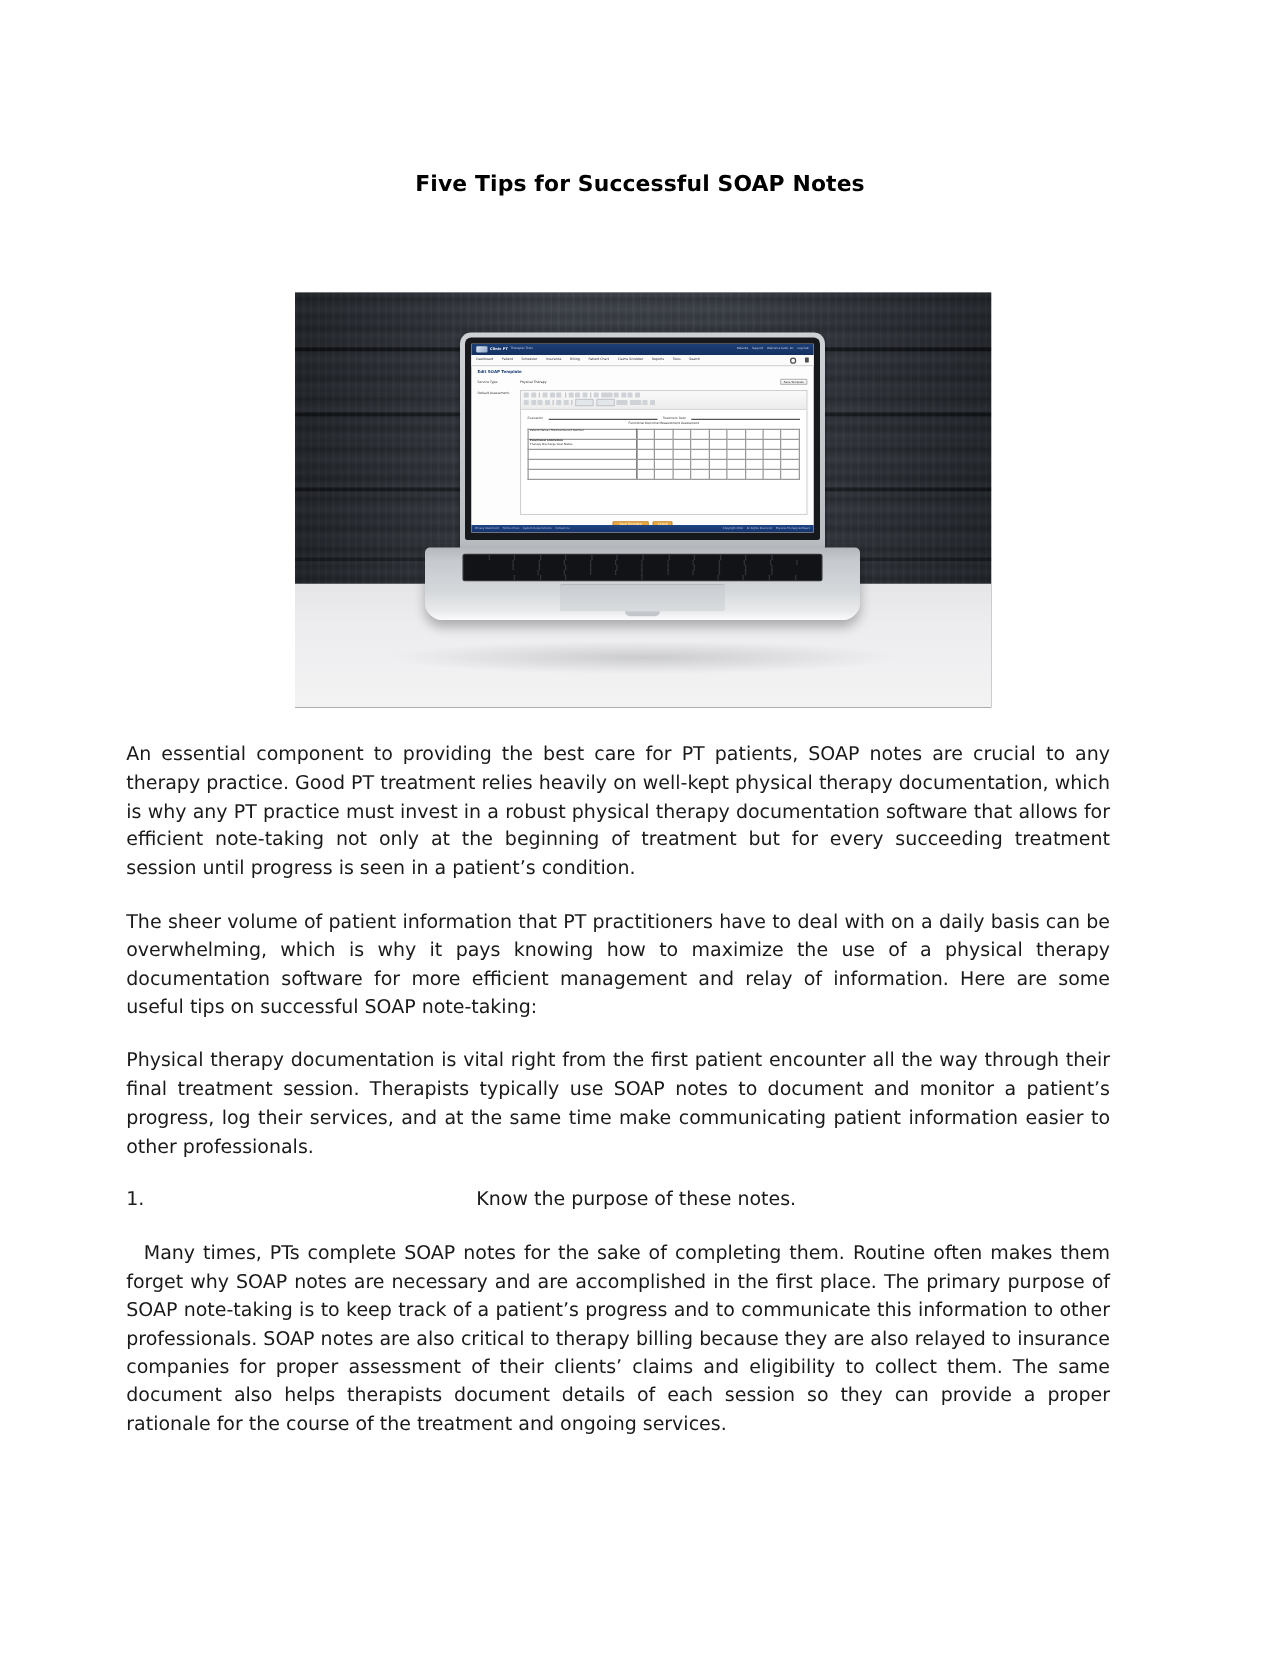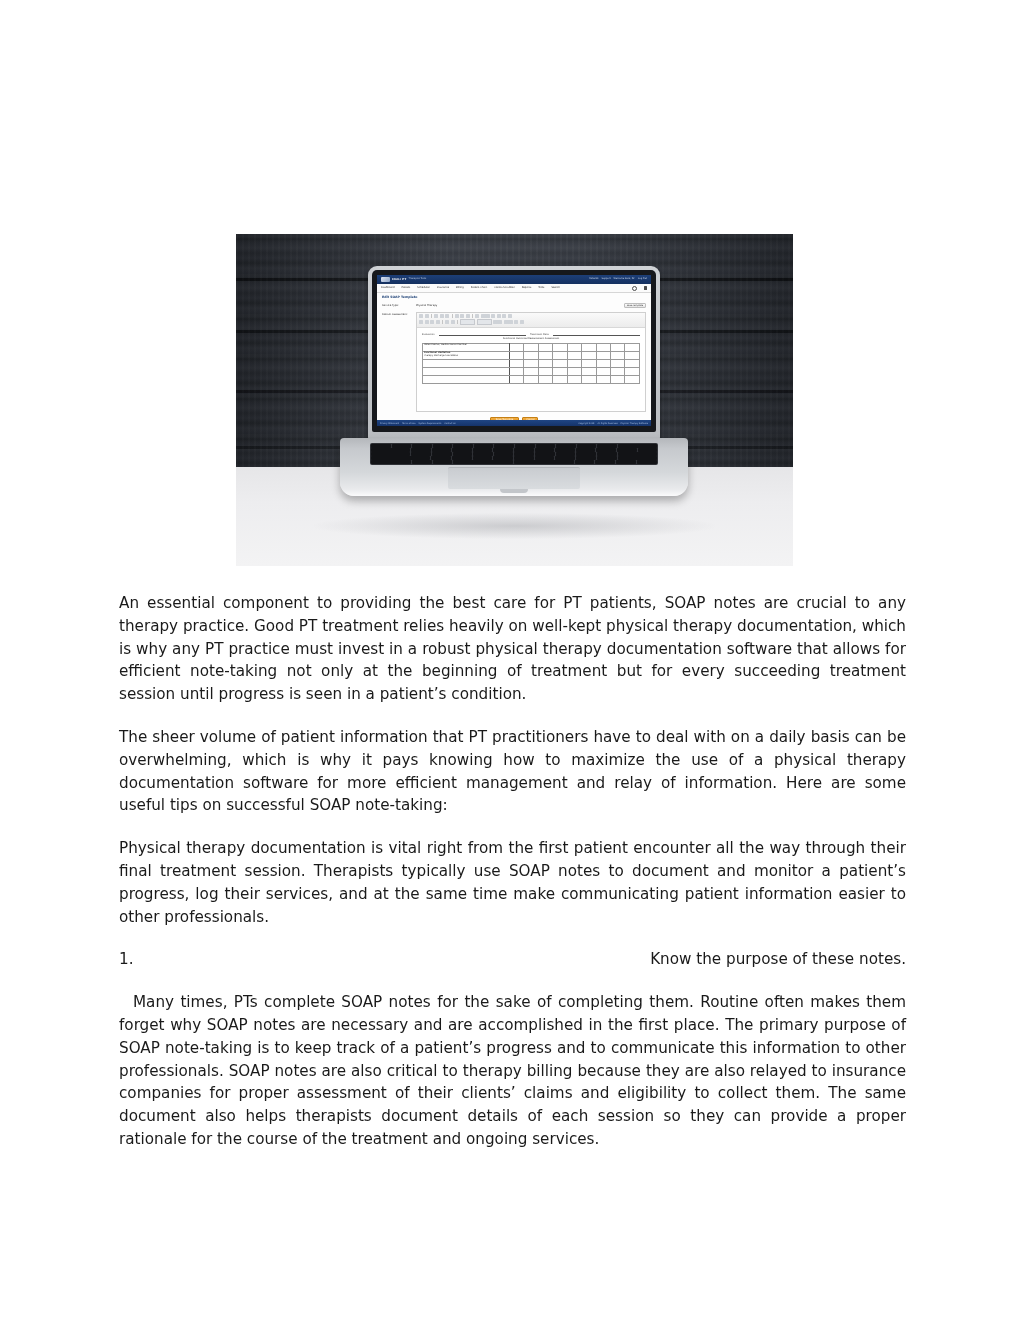--- a/index.html
+++ b/index.html
@@ -309,48 +309,49 @@
     width: 132px;
     height: 21px;
     background: linear-gradient(to bottom,#c9ccd0,#d9dcdf);
     border-radius: 2px;
     border-top: 0.5px solid #b4b7bb;
   }
 
   
   .body-text {
     position: absolute;
-    left: 119px;
+    left: 101px;
     top: 592px;
     width: 787px;
     font-family: "DejaVu Sans", "Liberation Sans", sans-serif;
     font-size: 15.2px;
     line-height: 22.8px;
     color: #1a1a1a;
     text-align: justify;
   }
   .body-text p { margin: 0 0 20px 0; }
   .body-text p.last { margin-bottom: 0; }
   .list-row {
     display: flex;
     margin: 0 0 20px 0;
   }
   .list-num { width: 29px; flex: 0 0 29px; }
-  .list-body { flex: 1; text-align: right; }
+  .list-body { flex: 1; text-align: center; }
   .sub-para {
     margin: 0 0 0 29px;
     text-indent: 14px;
     text-align: justify;
   }
 </style>
 </head>
 <body>
 
 <div class="page">
 
+  <div class="doc-title">Five Tips for Successful SOAP Notes</div>
 
   <div class="photo">
     <div class="wall"></div>
     <div class="desk"></div>
 
     <div class="laptop">
 
       <div class="lid">
         <div class="bezel">
           <div class="screen">

